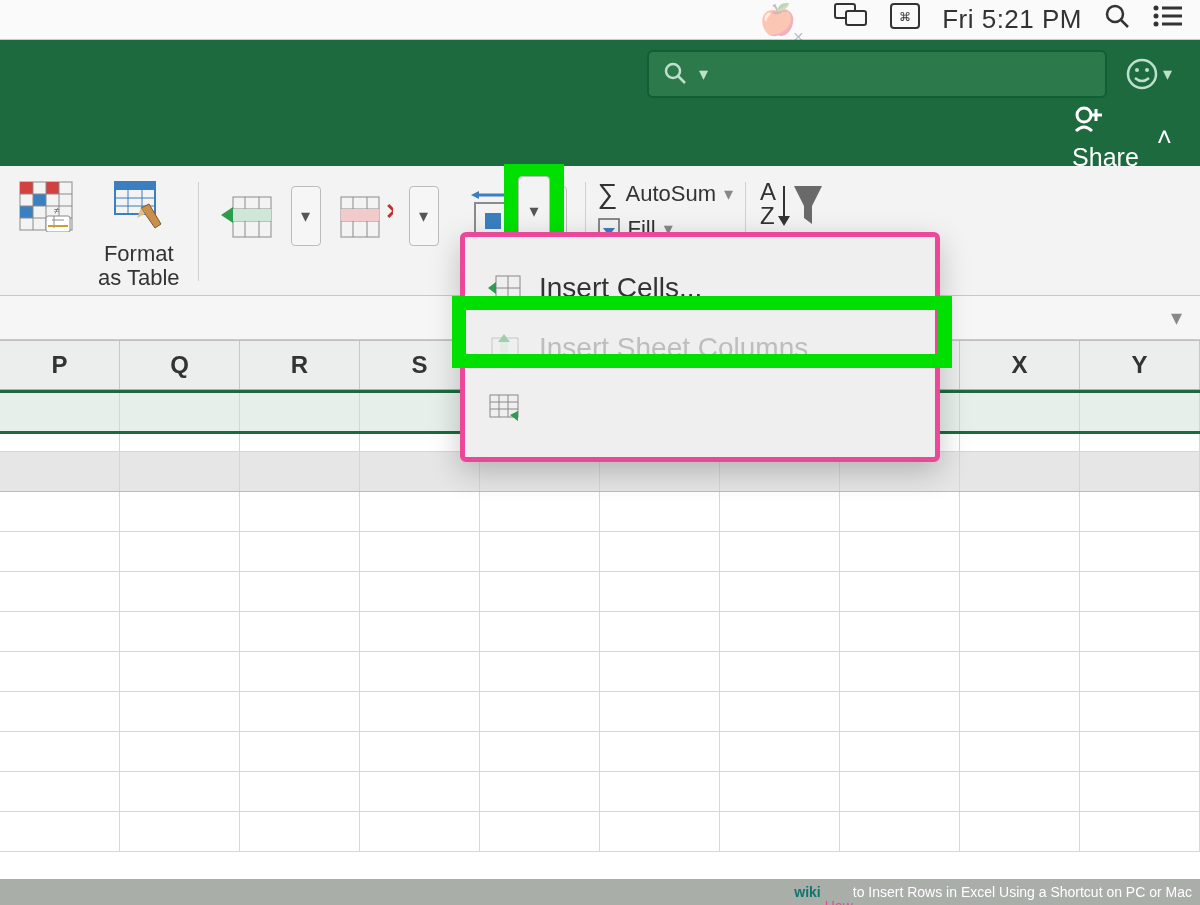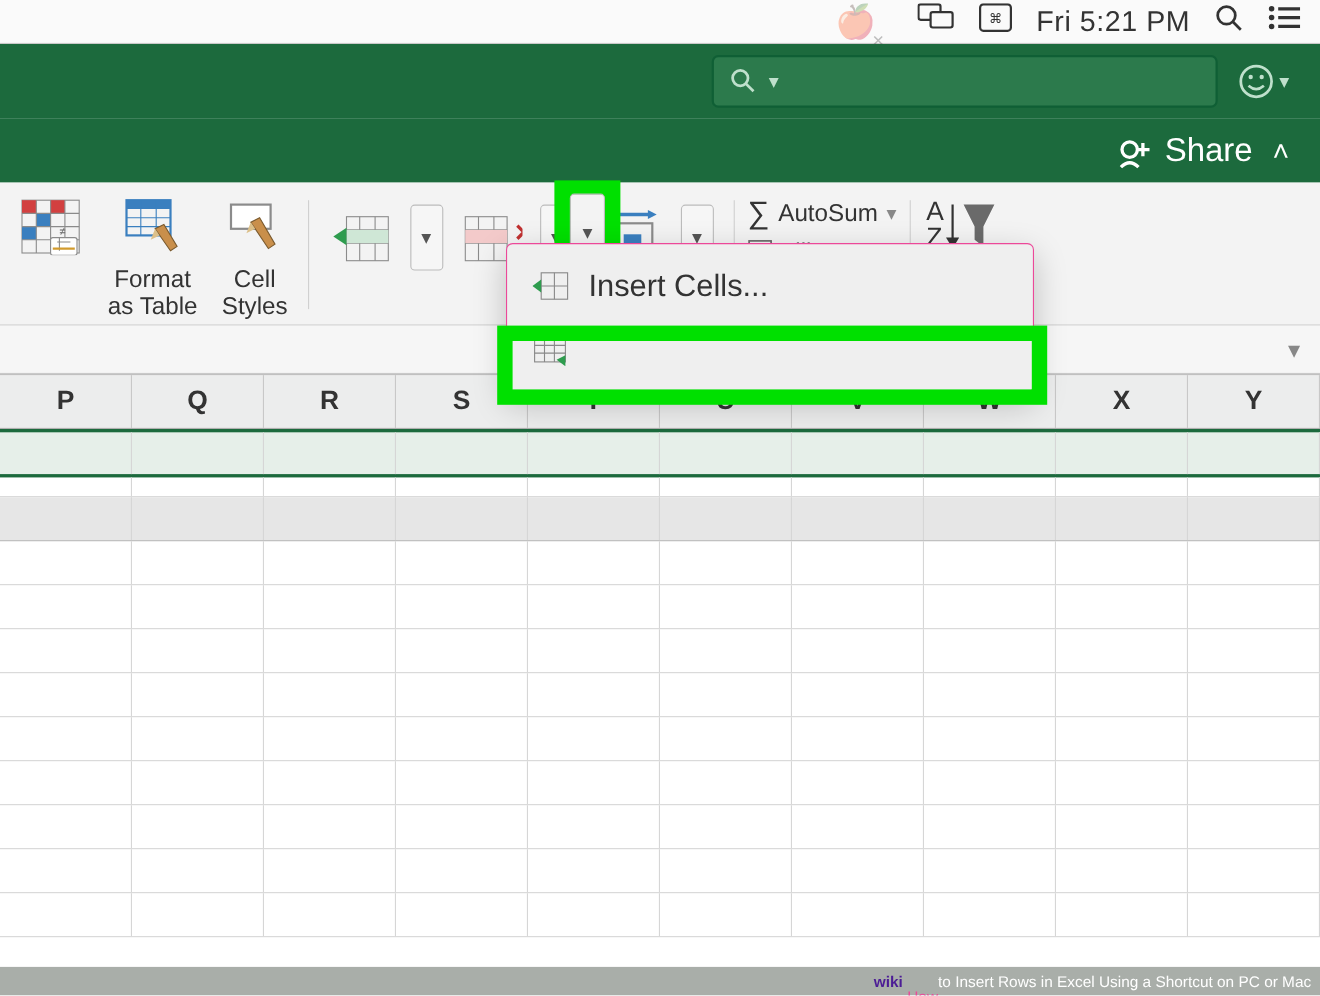--- a/index.html
+++ b/index.html
@@ -61,21 +61,21 @@
 
   
   .ribbonbar {
     position:absolute; left:0; top:108px; width:100%; height:58px;
     background: #1c6a3d;
     display:flex; align-items:center; justify-content:flex-end;
     padding-right: 28px;
     gap: 18px;
     color:#fff;
   }
-  .share-btn { display:flex; align-items:flex-end; gap:10px; font-size:30px;}
+  .share-btn { display:flex; align-items:flex-start; gap:10px; font-size:25px;flex-direction:column;}
 
   
   .ribbon {
     position:absolute; left:0; top:166px; width:100%; height:130px;
     background:#f3f3f3;
     border-bottom:1px solid #c9c9c9;
     display:flex; align-items:stretch;
     padding: 6px 6px 4px 6px;
     gap: 2px;
   }
@@ -137,27 +137,27 @@
     flex:1; border-right:1px solid #d6d6d6;
   }
   
   .grid .row.sel { background: rgba(48,120,72,0.12); border-top:3px solid #1c6a3d; border-bottom:3px solid #1c6a3d; height:44px;}
   .grid .row.gap { height:18px; border-bottom:1px solid #d6d6d6;}
   .grid .row.shaded { background:#e6e6e6; border-bottom:1px solid #bdbdbd;}
 
   
   .dropdown {
     position:absolute;
-    left:460px; top:221px;
+    left:460px; top:232px;
     width:480px;
     background:#efefef;
-    border:1px solid #ec4899;
+    border:5px solid #ec4899;
     border-radius:6px;
     box-shadow: 0 10px 30px rgba(0,0,0,.22);
-    padding: 8px 0;
+    padding: 21px 0;
     z-index:50;
   }
   .dropdown .item{
     display:flex; align-items:center; gap:16px;
     padding: 14px 22px;
     font-size:28px; color:#333;
     background:transparent;
   }
   .dropdown .item.highlight{
     background:#fff;
@@ -180,21 +180,21 @@
   }
 
   
   .watermark{
     position:absolute; left:0; bottom:0; right:0; height:26px;
     background: rgba(160,165,160,.9);
     color:#fff; font-size:14px;
     display:flex; align-items:center; justify-content:flex-end;
     padding-right:8px;
   }
-  .watermark b{ color:#4c1d95; margin-right:4px;}
+  .watermark b{ color:#0f766e; margin-right:4px;}
 
   
   .caret::after{ content:"▾"; }
 </style>
 </head>
 <body>
 
 <div class="menubar">
   <span class="apple-faded">
     <span style="position:relative;">🍎<span class="close-x">✕</span></span>
@@ -296,31 +296,20 @@
         <line x1="17" y1="4" x2="17" y2="36" stroke="#3a7fbf"></line>
           <line x1="31" y1="4" x2="31" y2="36" stroke="#3a7fbf"></line>
         <path d="M30 30 L44 50 L50 46 L38 26 Z" fill="#c98f4b" stroke="#7a5a2e"></path>
         <path d="M30 30 L26 40 L34 36 Z" fill="#dcc08a"></path>
       </svg>
     </div>
     <div class="lbl" style="white-space:pre-line;">Format
 as Table</div>
   </div>
 
-  <div class="group big-icon">
-    <div class="ico">
-      <svg width="56" height="56">
-        <rect x="6" y="8" width="36" height="22" fill="#fff" stroke="#8b8b8b" stroke-width="2"></rect>
-        <path d="M24 24 L40 48 L46 44 L32 20 Z" fill="#c98f4b" stroke="#7a5a2e"></path>
-        <path d="M24 24 L20 34 L28 30 Z" fill="#dcc08a"></path>
-      </svg>
-    </div>
-    <div class="lbl" style="white-space:pre-line;">Cell
-Styles</div>
-  </div>
 
   <div class="sep"></div>
 
   <div class="group" style="padding-top:0;">
     <div class="insdel">
       <div class="btn">
         <svg width="56" height="50">
           <rect x="14" y="6" width="38" height="40" fill="none" stroke="#8b8b8b"></rect>
           <line x1="14" y1="18" x2="52" y2="18" stroke="#8b8b8b"></line>
             <line x1="14" y1="30" x2="52" y2="30" stroke="#8b8b8b"></line>
@@ -576,20 +565,30 @@
     <span class="mi-ico">
       <svg width="34" height="28">
           <rect x="8" y="2" width="24" height="24" fill="none" stroke="#888"></rect>
           <line x1="8" y1="14" x2="32" y2="14" stroke="#888"></line>
           <line x1="20" y1="2" x2="20" y2="26" stroke="#888"></line>
           <polygon points="0,14 8,8 8,20" fill="#2e9c4e"></polygon>
         </svg>
     </span>
     <span>Insert Cells...</span>
   </div>
+  <div class="item disabled">
+    <span class="mi-ico">
+      <svg width="34" height="28" opacity=".4">
+          <rect x="4" y="4" width="26" height="22" fill="none" stroke="#888"></rect>
+          <rect x="12" y="4" width="8" height="22" fill="#cfe7d6"></rect>
+          <polygon points="16,0 10,8 22,8" fill="#2e9c4e"></polygon>
+        </svg>
+    </span>
+    <span>Insert Sheet Columns</span>
+  </div>
   <div class="item">
     <span class="mi-ico">
       <svg width="34" height="28">
           <rect x="2" y="2" width="28" height="22" fill="none" stroke="#888"></rect>
           <line x1="2" y1="9" x2="30" y2="9" stroke="#888"></line>
           <line x1="2" y1="16" x2="30" y2="16" stroke="#888"></line>
           <line x1="11" y1="2" x2="11" y2="24" stroke="#888"></line>
           <line x1="20" y1="2" x2="20" y2="24" stroke="#888"></line>
           <polygon points="30,28 22,22 30,18" fill="#2e9c4e"></polygon>
         </svg>

